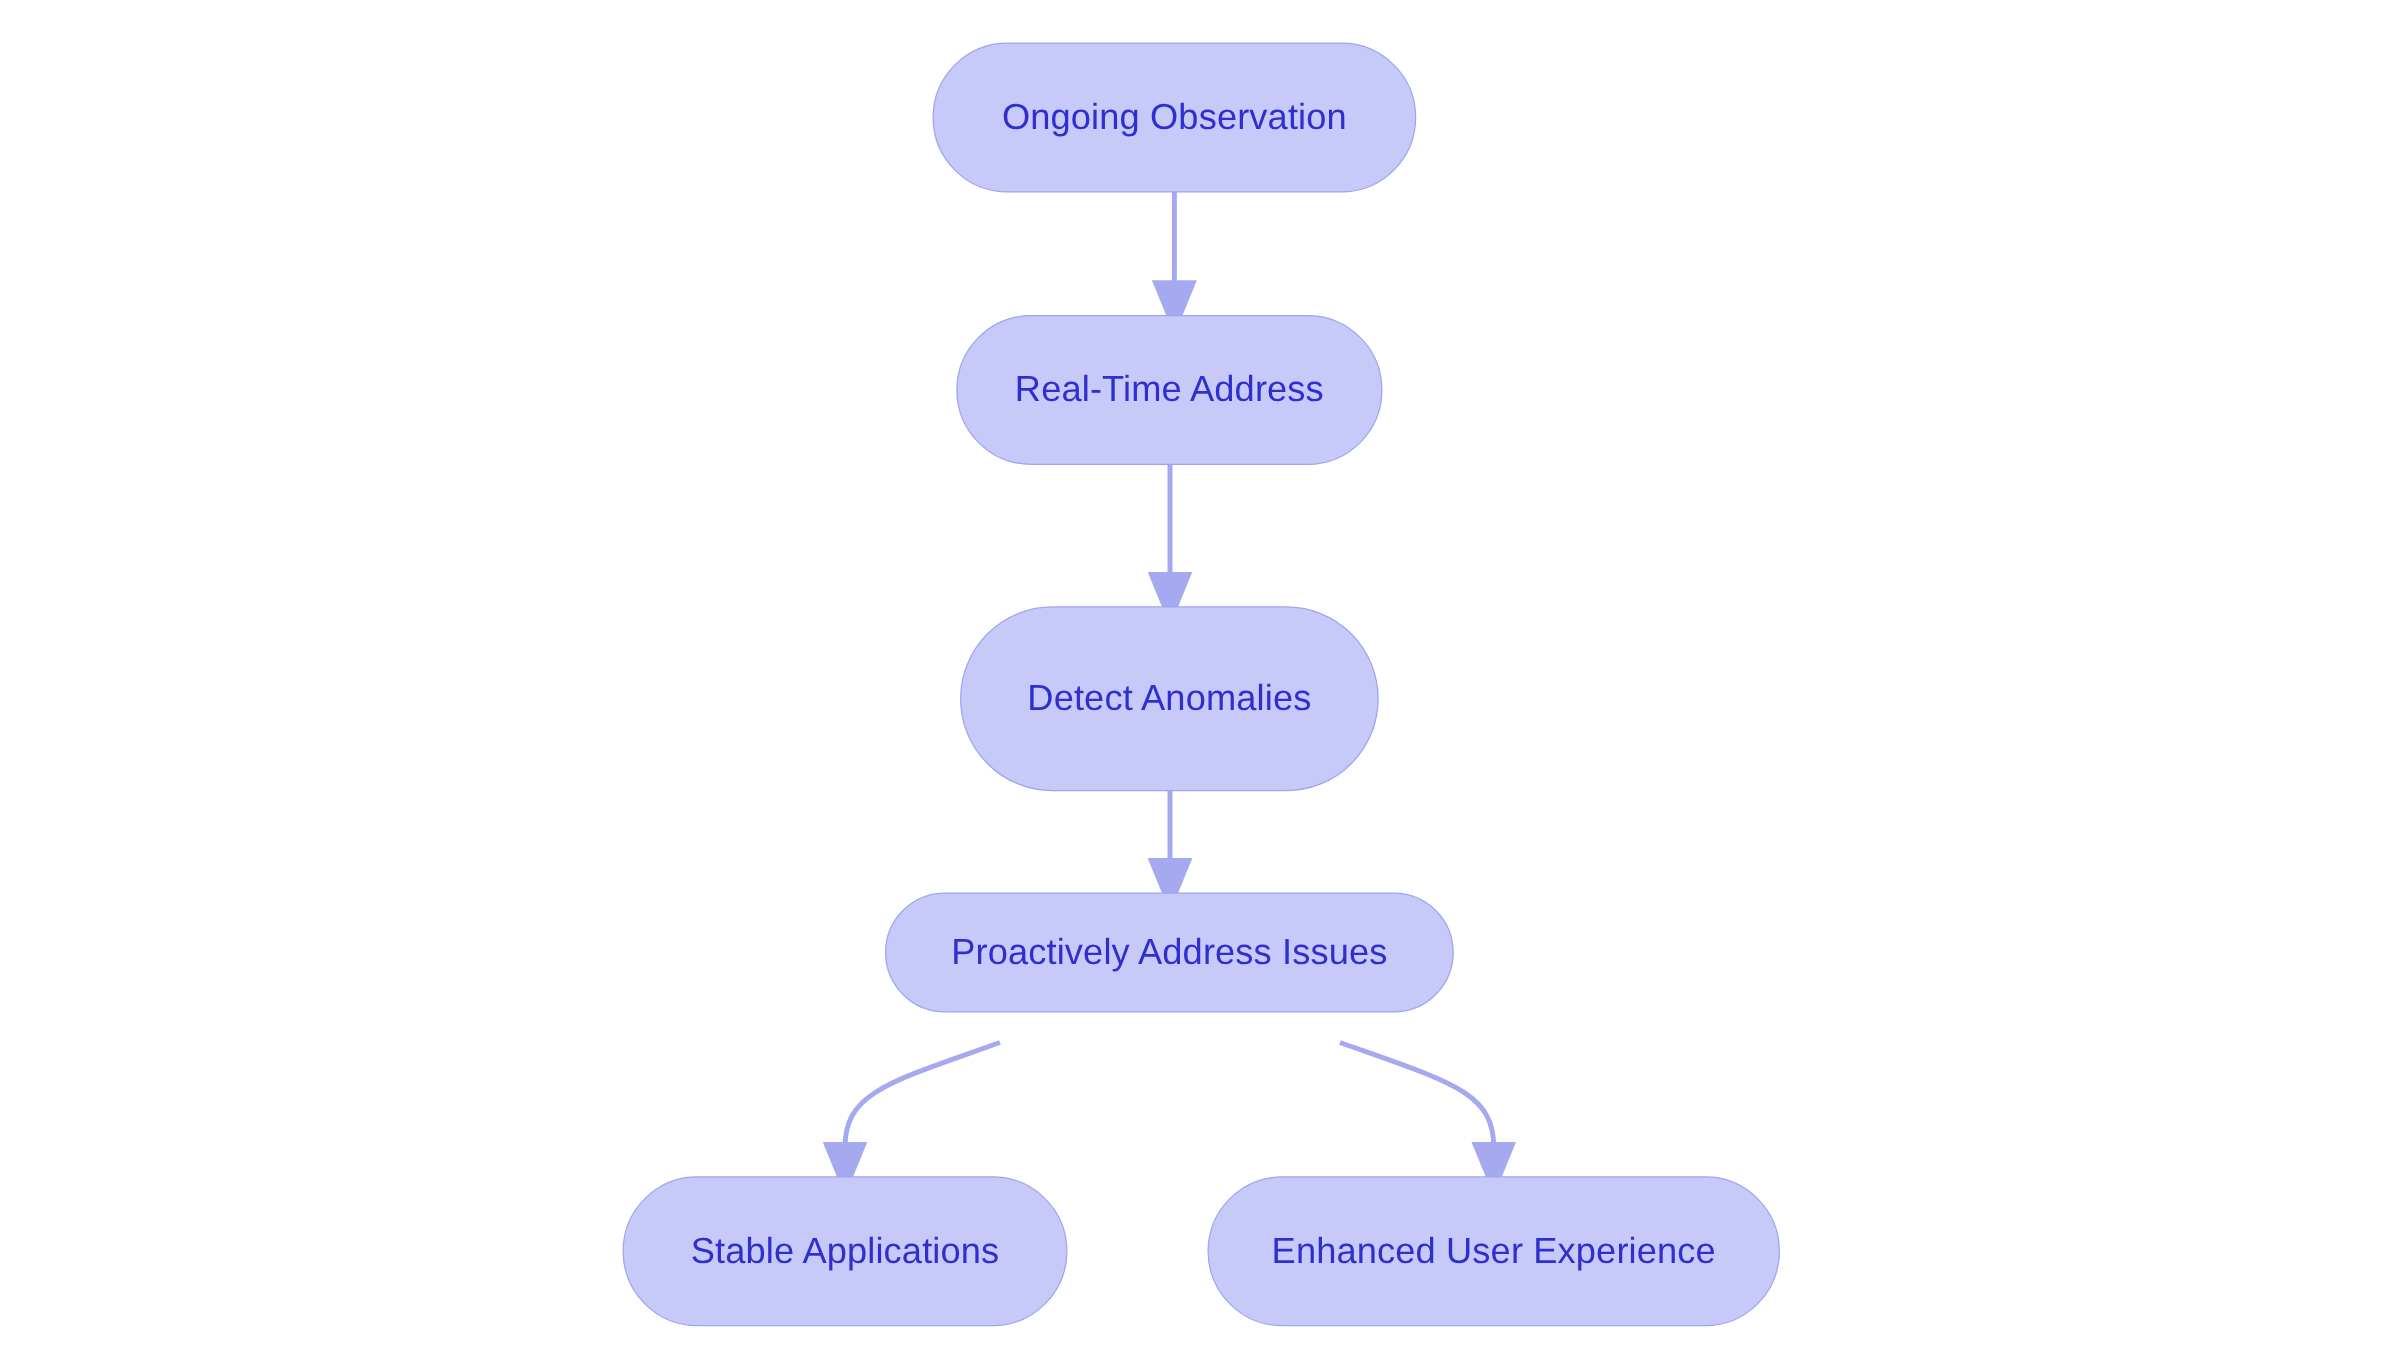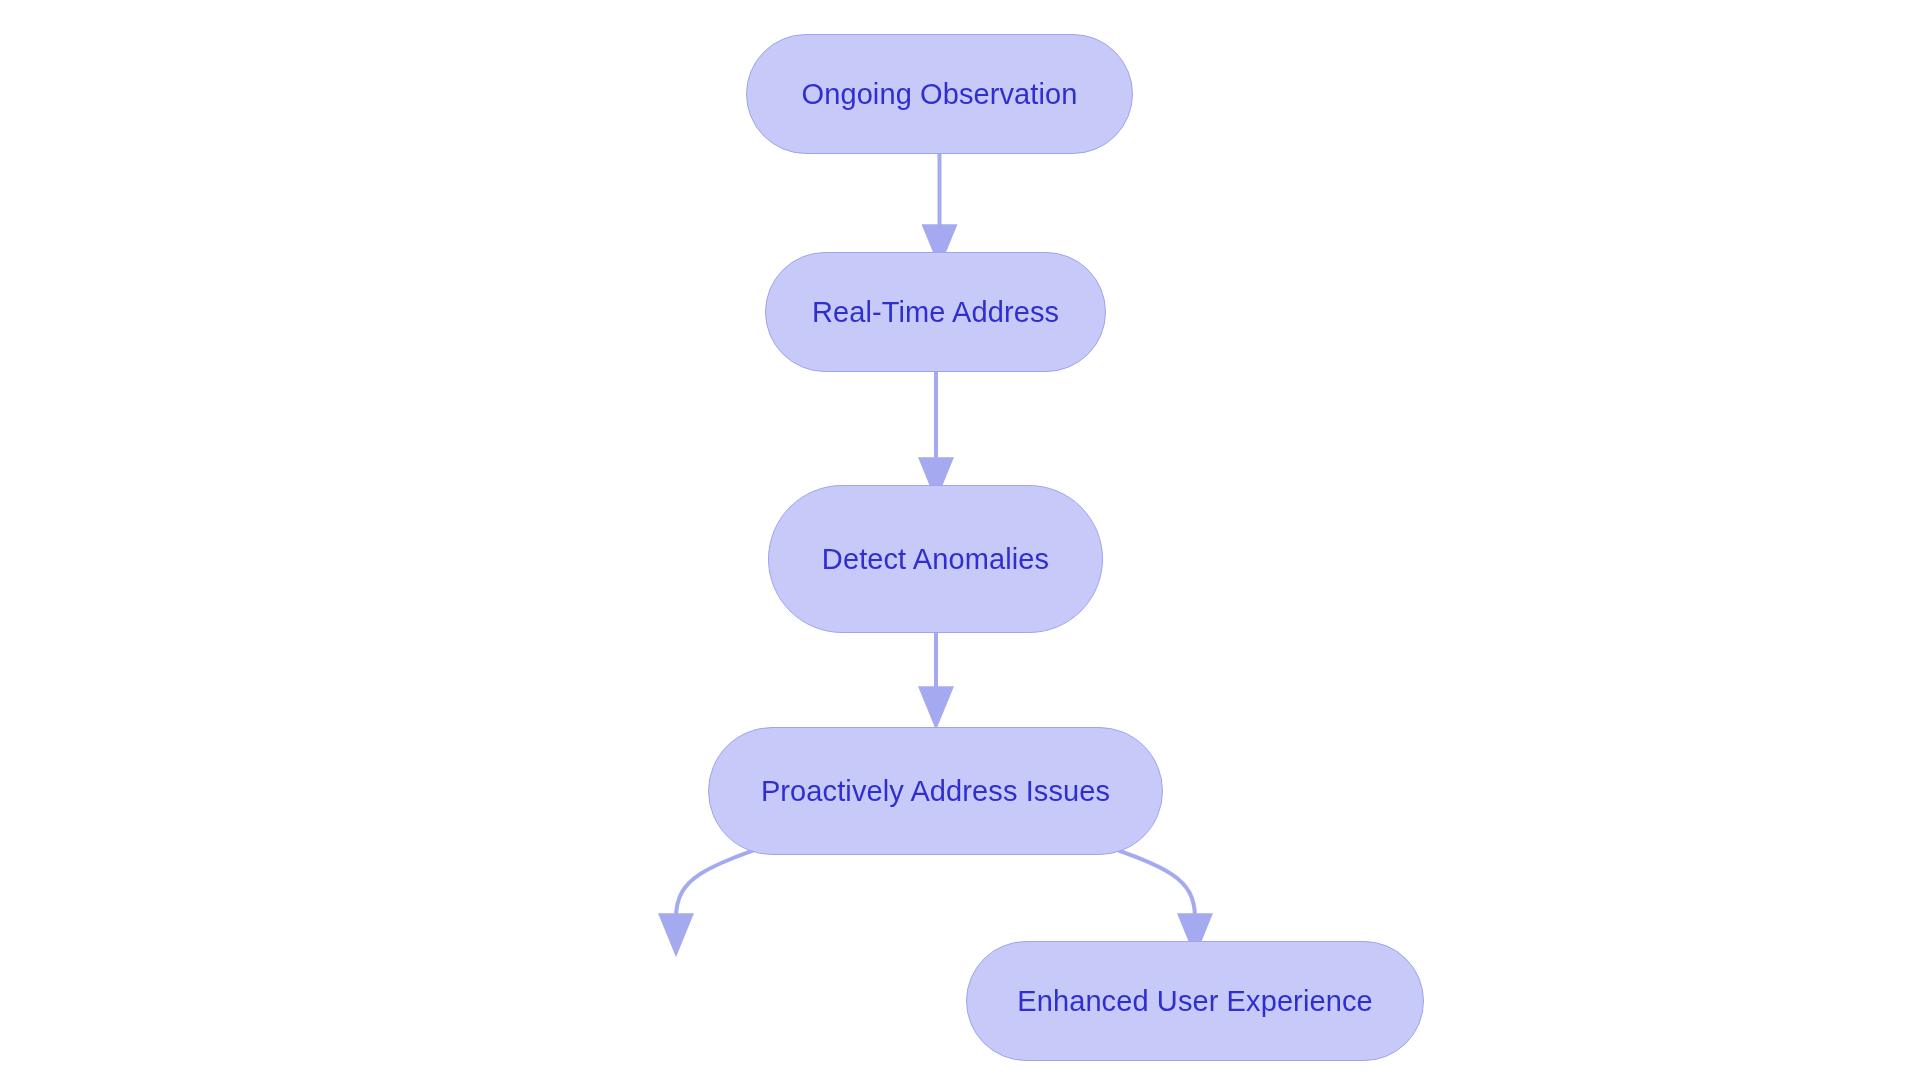--- a/index.html
+++ b/index.html
@@ -44,21 +44,21 @@
   }
   .node-label {
     display: block;
     line-height: 1;
     padding: 0 6px;
   }
   
   #node-ongoing-observation { left: 746px;  top: 14px;  width: 387px; height: 120px; margin-top: 20px; }
   #node-real-time-insights  { left: 765px;  top: 252px; width: 341px; height: 120px; }
   #node-detect-anomalies    { left: 768px;  top: 485px; width: 335px; height: 148px; }
-  #node-proactively-address-issues { left: 708px; top: 714px; width: 455px; height: 128px; margin-top: 13px; }
+  #node-proactively-address-issues { left: 708px; top: 714px; width: 455px; height: 96px; }
   #node-stable-applications { left: 498px;  top: 941px; width: 356px; height: 120px; }
   #node-enhanced-user-experience { left: 966px; top: 941px; width: 458px; height: 120px; align-items: center; }
 </style>
 </head>
 <body>
 
 <div id="canvas">
 
   <svg id="edge-layer" viewBox="0 0 1920 1083" width="1920" height="1083" xmlns="http://www.w3.org/2000/svg">
     <defs>
@@ -97,18 +97,21 @@
   </div>
 
   <div class="node" id="node-detect-anomalies">
     <span class="node-label">Detect Anomalies</span>
   </div>
 
   <div class="node" id="node-proactively-address-issues">
     <span class="node-label">Proactively Address Issues</span>
   </div>
 
+  <div class="node" id="node-stable-applications">
+    <span class="node-label">Stable Applications</span>
+  </div>
 
   <div class="node" id="node-enhanced-user-experience">
     <span class="node-label">Enhanced User Experience</span>
   </div>
 
 </div>
 
 </body></html>

